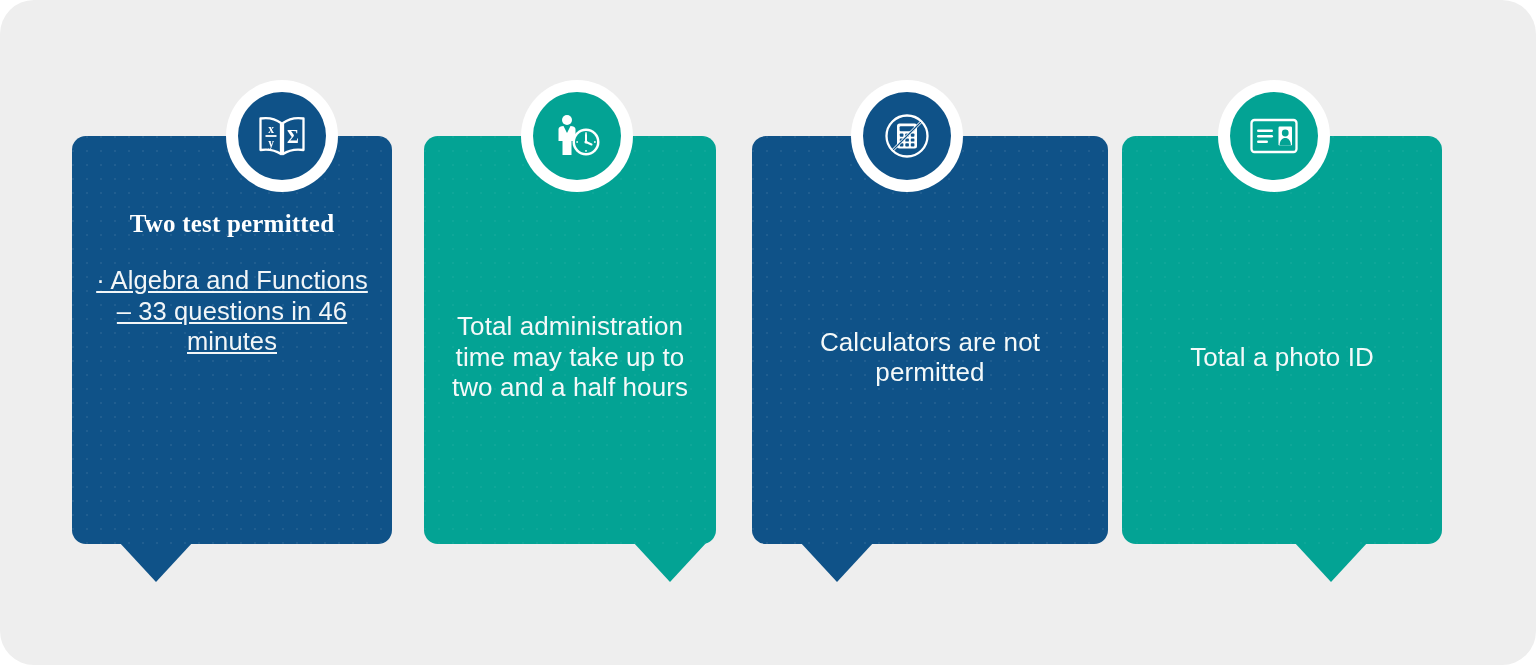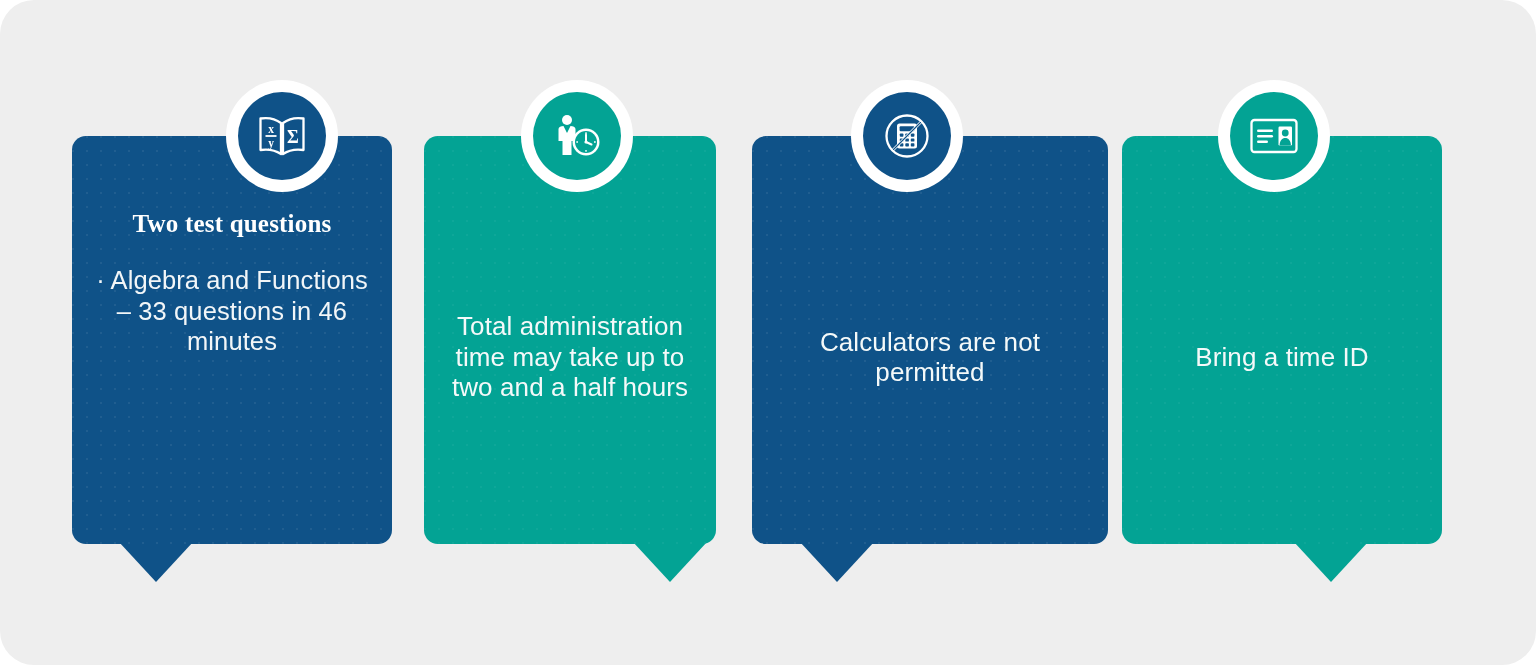--- a/index.html
+++ b/index.html
@@ -117,20 +117,21 @@
     margin-bottom: 26px;
   }
 
   .card-line {
     font-family: "Liberation Sans", sans-serif;
     font-weight: 300;
     font-size: 25.5px;
     line-height: 1.19;
     color: #f2f6f8;
     letter-spacing: 0.1px;
+    text-decoration: underline;
   }
   .card-line + .card-line { margin-top: 30px; }
 
   .card-paragraph {
     font-family: "Liberation Sans", sans-serif;
     font-weight: 300;
     font-size: 26px;
     line-height: 1.17;
     color: #f4f9f9;
     letter-spacing: 0.1px;
@@ -158,21 +159,21 @@
 </head>
 <body>
 
 <div id="infographic-root">
   <div class="cards-row">
 
     <div class="card blue" id="card-1">
       <div class="card-tail"></div>
       <div class="card-body">
         <div class="card-text">
-          <div class="card-heading">Two test questions</div>
+          <div class="card-heading">Two test permitted</div>
           <div class="card-line">· Algebra and Functions – 33 questions in 46 minutes</div>
         </div>
       </div>
       <div class="icon-badge">
         <div class="inner-disc">
           <span>
             <svg width="50" height="44" viewBox="0 0 50 44" fill="none">
 
               <path d="M24 9 C18 4.5 10 3.5 3.5 4.5 L3.5 36 C10 35 18 36 24 40 Z" stroke="#ffffff" stroke-width="2.3" fill="none" stroke-linejoin="round"></path>
 
@@ -257,21 +258,21 @@
             </svg>
           </span>
         </div>
       </div>
     </div>
 
     <div class="card teal" id="card-4">
       <div class="card-tail"></div>
       <div class="card-body">
         <div class="card-text">
-          <div class="card-paragraph">Bring a time ID</div>
+          <div class="card-paragraph">Total a photo ID</div>
         </div>
       </div>
       <div class="icon-badge">
         <div class="inner-disc">
           <span>
             <svg width="50" height="38" viewBox="0 0 50 38" fill="none">
 
               <rect x="2.5" y="3" width="45" height="32" rx="3" stroke="#ffffff" stroke-width="2.3" fill="none"></rect>
 
               <rect x="8" y="12.5" width="16" height="2.6" rx="1.3" fill="#ffffff"></rect>

